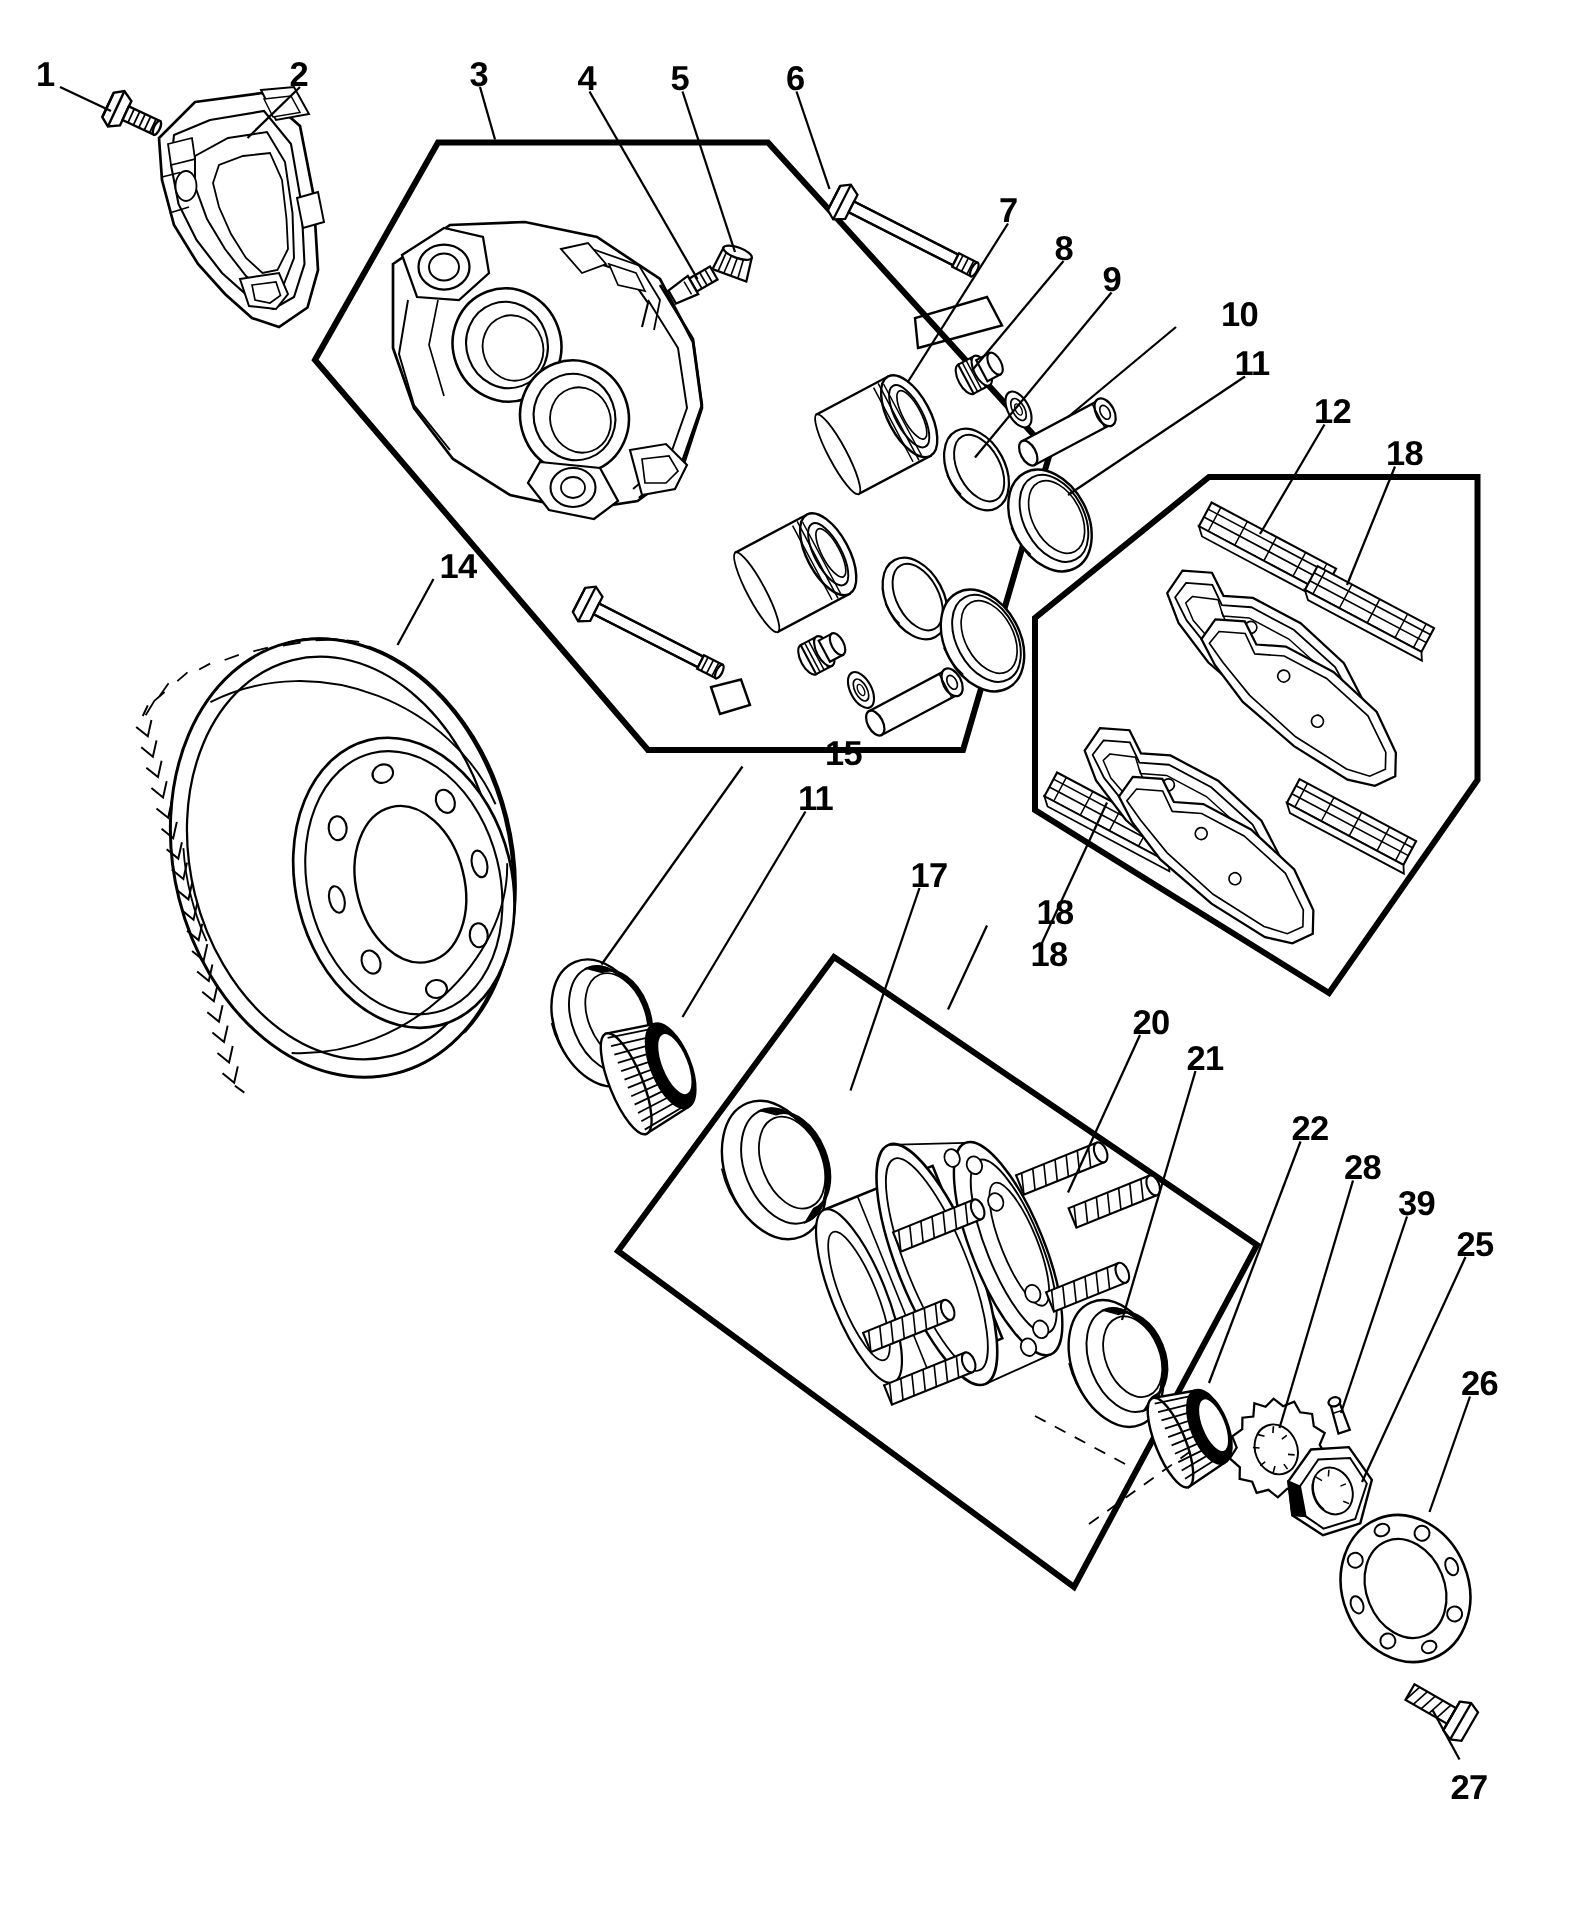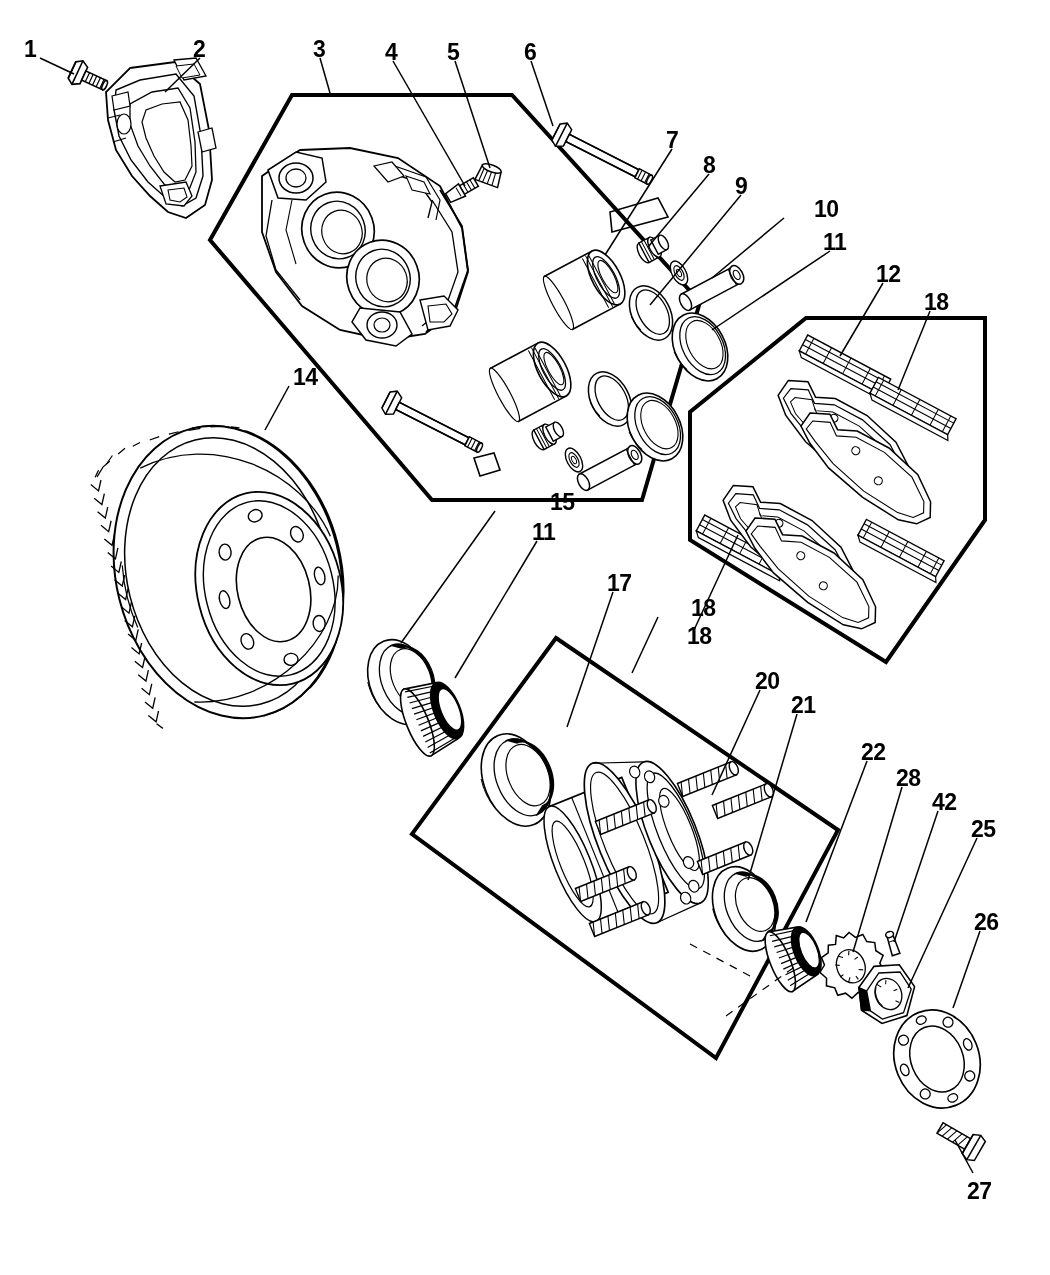--- a/index.html
+++ b/index.html
@@ -655,19 +655,19 @@
       <div class="callout-label" style="left: 293px; top: 366px;">14</div>
       <div class="callout-label" style="left: 510px; top: 491px; margin-left: 40px;">15</div>
       <div class="callout-label" style="left: 532px; top: 521px;">11</div>
       <div class="callout-label" style="left: 607px; top: 572px;">17</div>
       <div class="callout-label" style="left: 652px; top: 597px; margin-left: 39px;">18</div>
       <div class="callout-label" style="left: 687px; top: 625px;">18</div>
       <div class="callout-label" style="left: 755px; top: 670px;">20</div>
       <div class="callout-label" style="left: 791px; top: 694px;">21</div>
       <div class="callout-label" style="left: 861px; top: 741px;">22</div>
       <div class="callout-label" style="left: 896px; top: 767px;">28</div>
-      <div class="callout-label" style="left: 932px; top: 791px;">42</div>
+      <div class="callout-label" style="left: 932px; top: 791px;">39</div>
       <div class="callout-label" style="left: 971px; top: 818px;">25</div>
       <div class="callout-label" style="left: 974px; top: 911px;">26</div>
       <div class="callout-label" style="left: 967px; top: 1180px;">27</div>
     </div>
 
 </div>
 
 </body></html>

